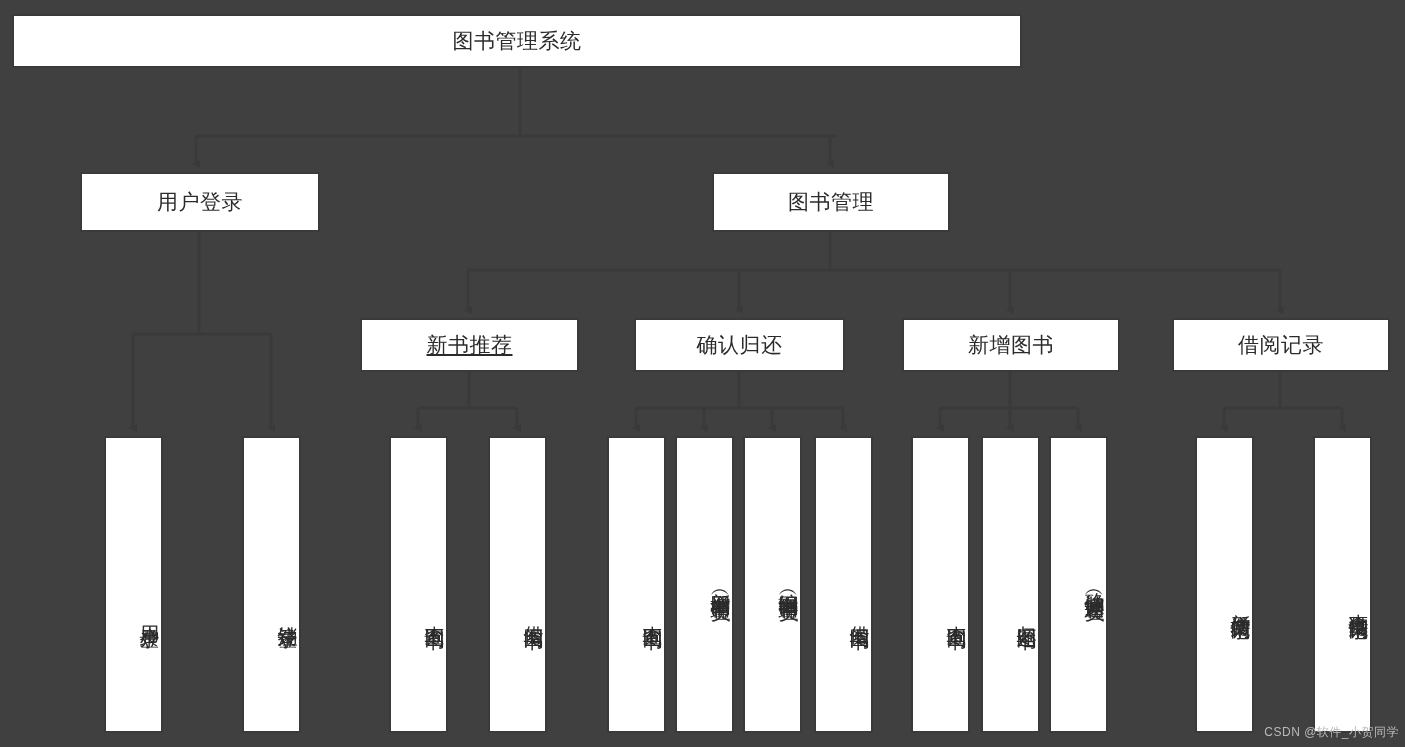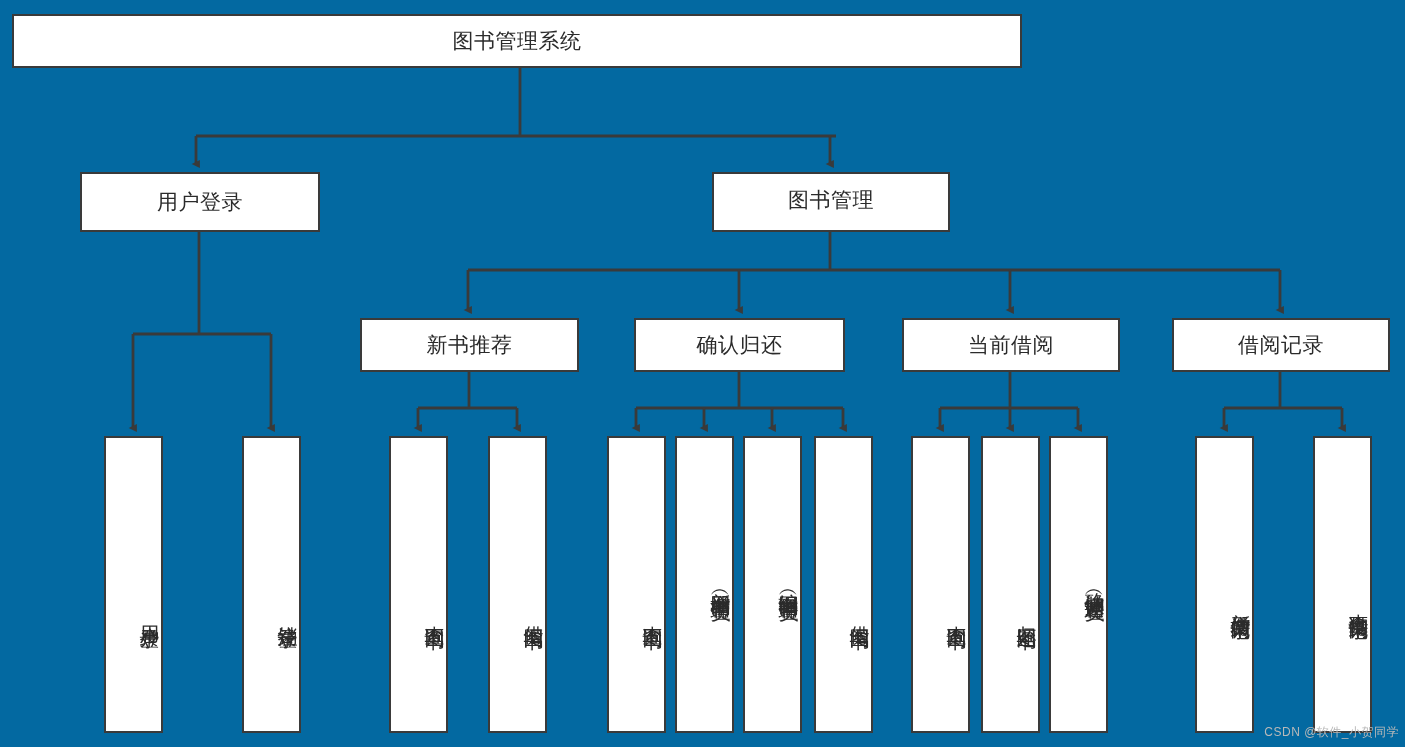--- a/index.html
+++ b/index.html
@@ -7,21 +7,21 @@
     padding: 0;
     background: #ffffff;
   }
   body {
     font-family: "Liberation Sans", "DejaVu Sans", sans-serif;
   }
   #canvas {
     position: relative;
     width: 1405px;
     height: 747px;
-    background: #0369a1;
+    background: #404040;
     overflow: hidden;
   }
   svg.edges {
     position: absolute;
     left: 0;
     top: 0;
     width: 1405px;
     height: 747px;
     pointer-events: none;
   }
@@ -118,32 +118,32 @@
     </g>
   </svg>
 
   <div class="node horiz" style="left:12px; top:14px; width:1010px; height:54px;">
     <span>图书管理系统</span>
   </div>
 
   <div class="node horiz" style="left:80px; top:172px; width:240px; height:60px;">
     <span>用户登录</span>
   </div>
-  <div class="node horiz" style="left:712px; top:172px; width:238px; height:60px;font-family:Liberation Mono, monospace;">
+  <div class="node horiz" style="left:712px; top:172px; width:238px; height:60px;">
     <span>图书管理</span>
   </div>
 
-  <div class="node horiz" style="left:360px; top:318px; width:219px; height:54px;">
+  <div class="node horiz" style="left:360px; top:318px; width:219px; height:54px;text-decoration:underline;">
     <span>新书推荐</span>
   </div>
   <div class="node horiz" style="left:634px; top:318px; width:211px; height:54px;">
     <span>确认归还</span>
   </div>
   <div class="node horiz" style="left:902px; top:318px; width:218px; height:54px;">
-    <span>当前借阅</span>
+    <span>新增图书</span>
   </div>
   <div class="node horiz" style="left:1172px; top:318px; width:218px; height:54px;text-align:center;">
     <span>借阅记录</span>
   </div>
 
   <div class="node vert" style="left:104px; top:436px; width:59px; height:297px; padding-top:62px;">
     <span>用户登录</span>
   </div>
   <div class="node vert" style="left:242px; top:436px; width:59px; height:297px; padding-top:62px;">
     <span>注销登录</span>

